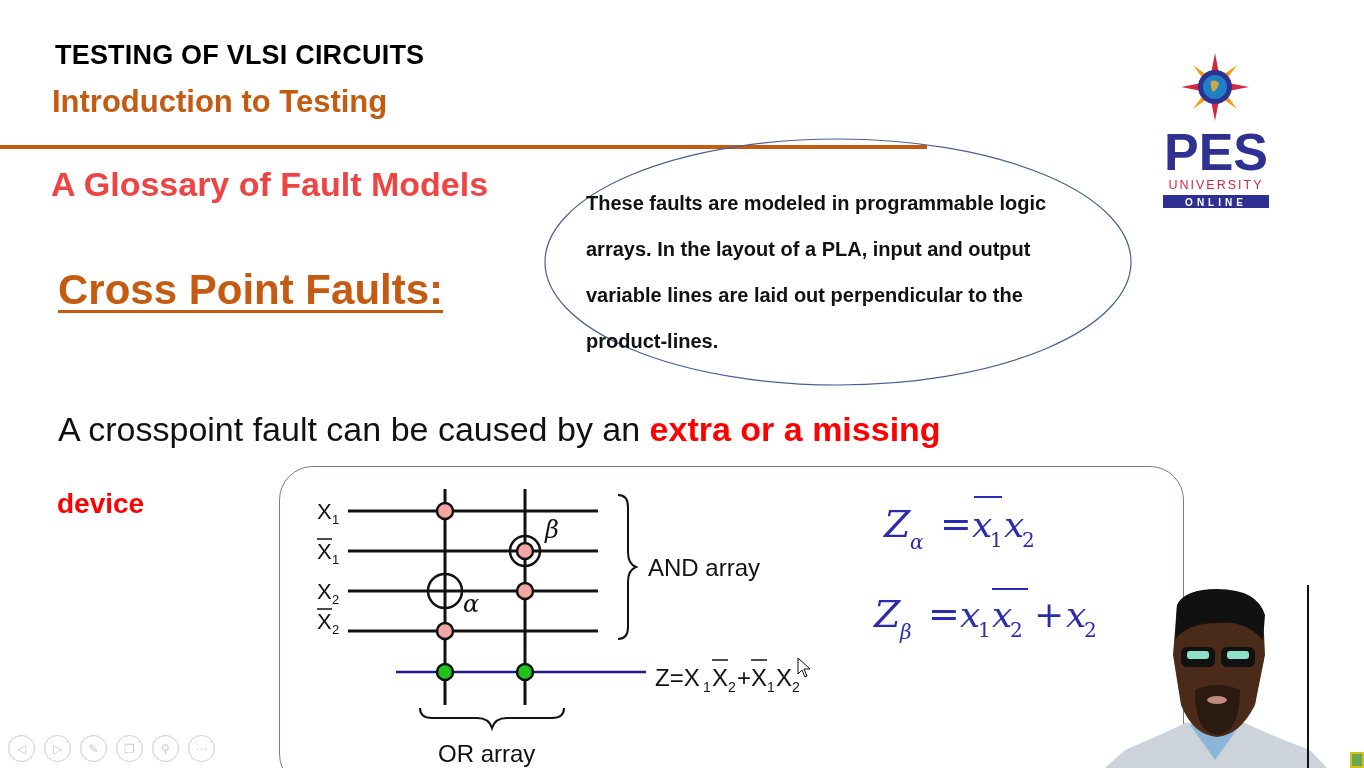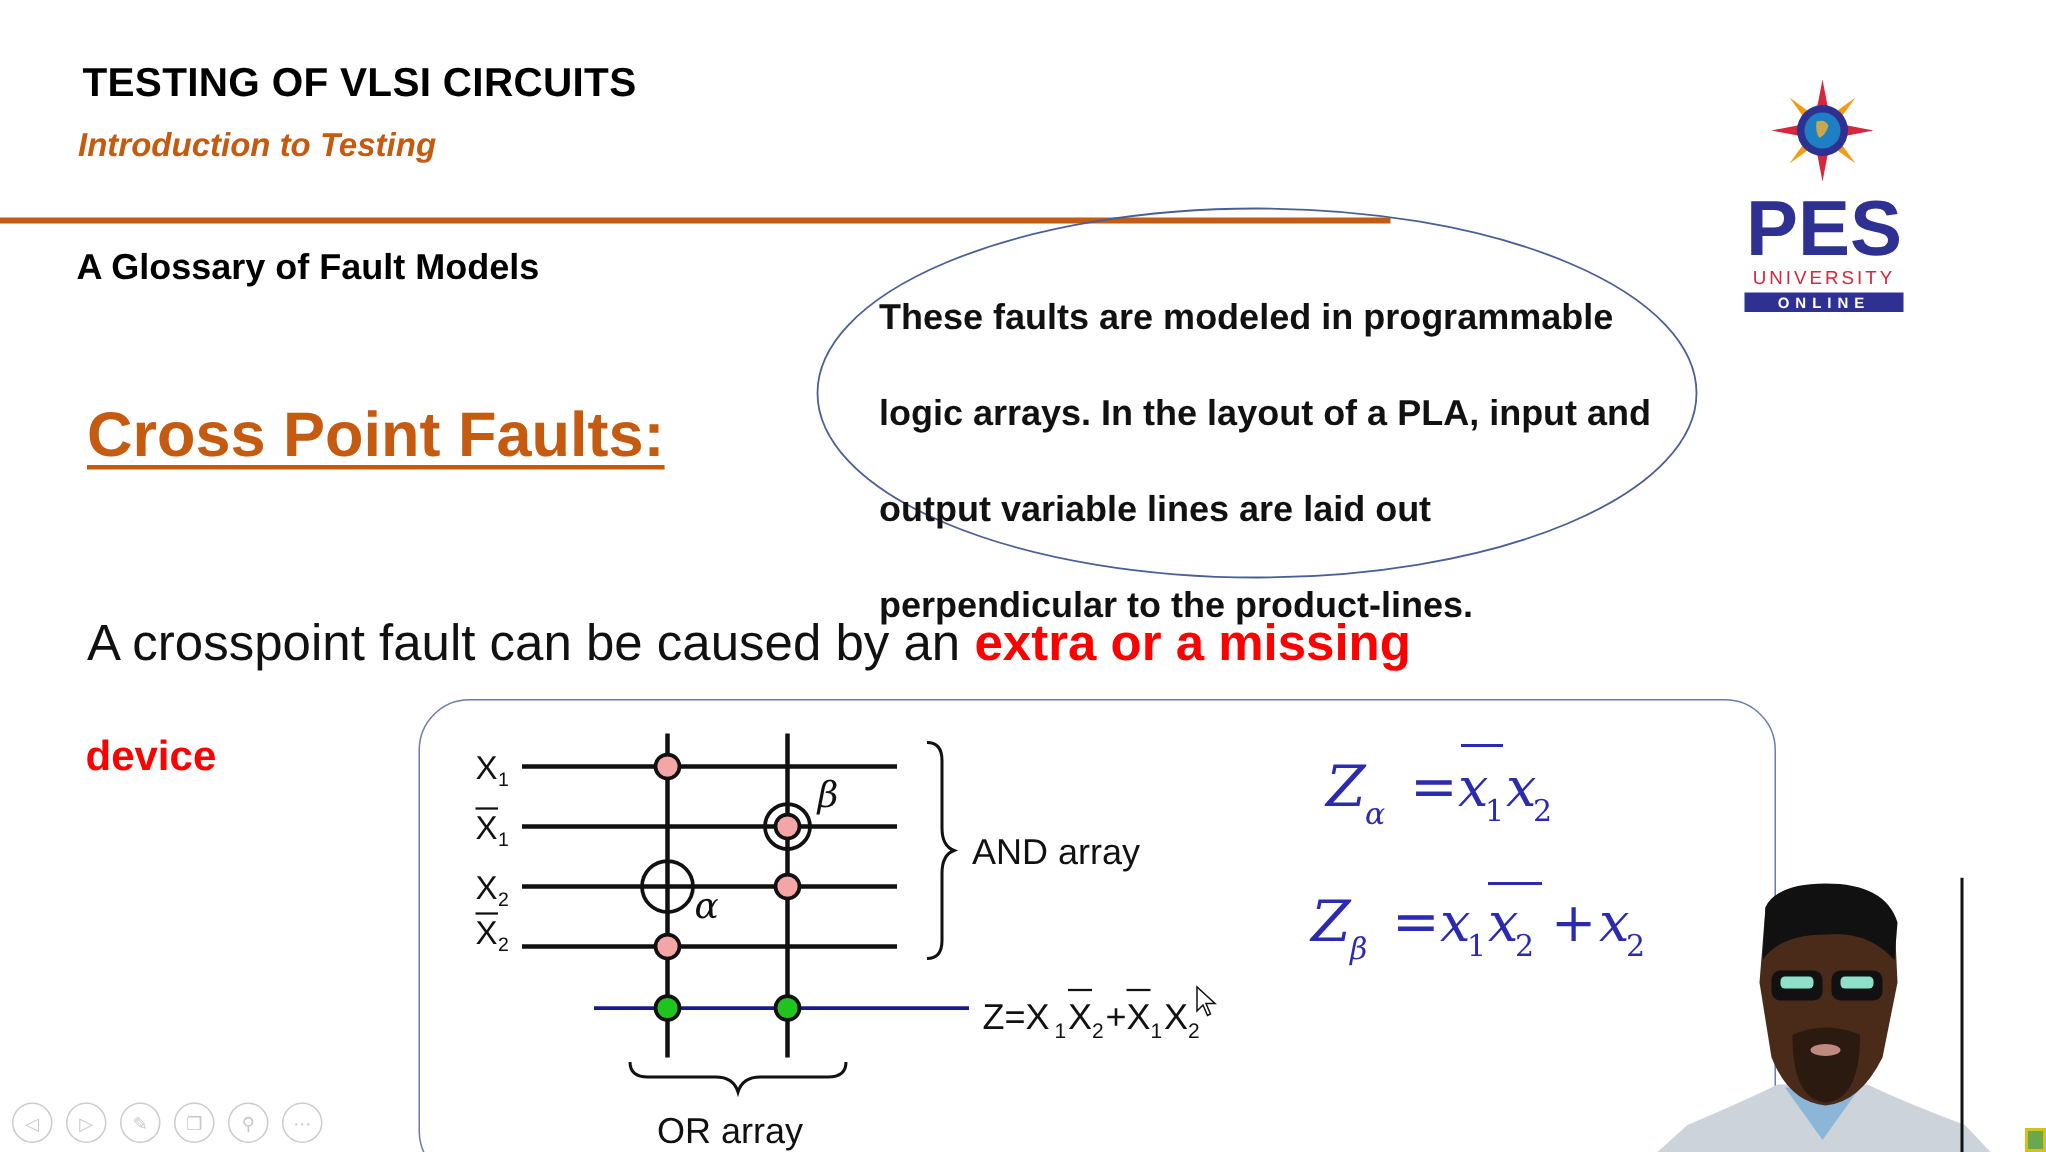--- a/index.html
+++ b/index.html
@@ -1,24 +1,24 @@
 <!DOCTYPE html>
 <html><head>
 <meta charset="utf-8">
 <style>
   html,body{margin:0;padding:0;}
   body{width:1364px;height:768px;position:relative;overflow:hidden;background:#fff;font-family:"Liberation Sans",sans-serif;}
   .abs{position:absolute;}
   .course-title{left:55px;top:40px;font-size:27px;font-weight:bold;color:#000000;white-space:nowrap;letter-spacing:0.2px;}
-  .course-sub{left:52px;top:84px;font-size:22px;font-weight:bold;color:#c55a11;white-space:nowrap;font-style:italic;}
+  .course-sub{left:52px;top:84px;font-size:31px;font-weight:bold;color:#c55a11;white-space:nowrap;}
   .rule{left:0;top:145px;width:927px;height:4px;background:#c55a11;}
-  .section{left:51px;top:165px;font-size:24px;font-weight:bold;color:#000000;white-space:nowrap;}
+  .section{left:51px;top:165px;font-size:34px;font-weight:bold;color:#ef4444;white-space:nowrap;}
   .topic{left:58px;top:266px;font-size:42px;font-weight:bold;color:#c55a11;text-decoration:underline;text-decoration-thickness:3px;text-underline-offset:6px;white-space:nowrap;}
   .bubble{left:543px;top:137px;width:590px;height:250px;}
-  .bubble-text{left:586px;top:180px;width:520px;font-size:24px;font-weight:bold;color:#111;line-height:64px;}
+  .bubble-text{left:586px;top:180px;width:520px;font-size:20px;font-weight:bold;color:#111;line-height:46px;}
   .statement{left:58px;top:410px;font-size:34px;color:#111;white-space:nowrap;}
   .statement .hl{color:#f00;font-weight:bold;}
   .device{left:57px;top:488px;font-size:28px;font-weight:bold;color:#f00;}
   .diagram-box{left:279px;top:466px;width:903px;height:320px;border:1.5px solid #6a7ea8;border-radius:34px;}
   .logo{left:1160px;top:52px;width:112px;height:160px;}
   .presenter{left:1105px;top:585px;width:222px;height:183px;}
   .nav{left:8px;top:735px;display:flex;gap:9px;}
   .nav-btn{width:27px;height:27px;border:1.5px solid #ccc;border-radius:50%;display:flex;align-items:center;justify-content:center;color:#c8c8c8;font-size:12px;box-sizing:border-box;}
   .corner{left:1350px;top:752px;width:14px;height:16px;background:#6aa84f;border:2px solid #d4c21a;box-sizing:border-box;}
 </style>

